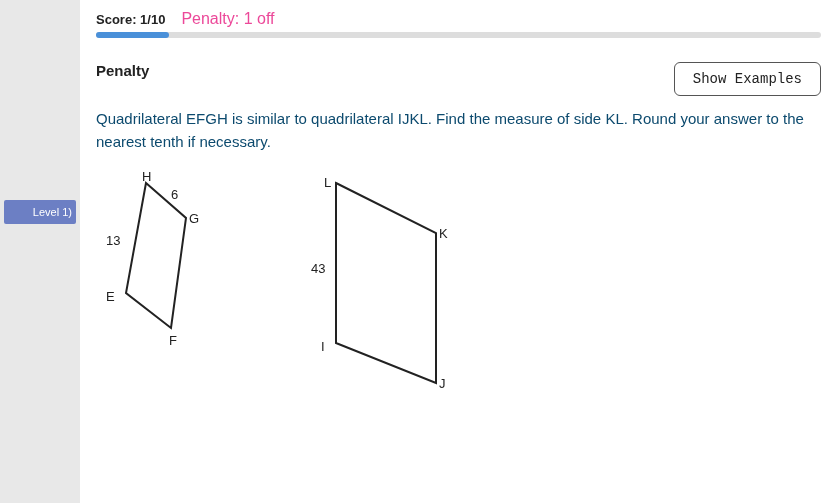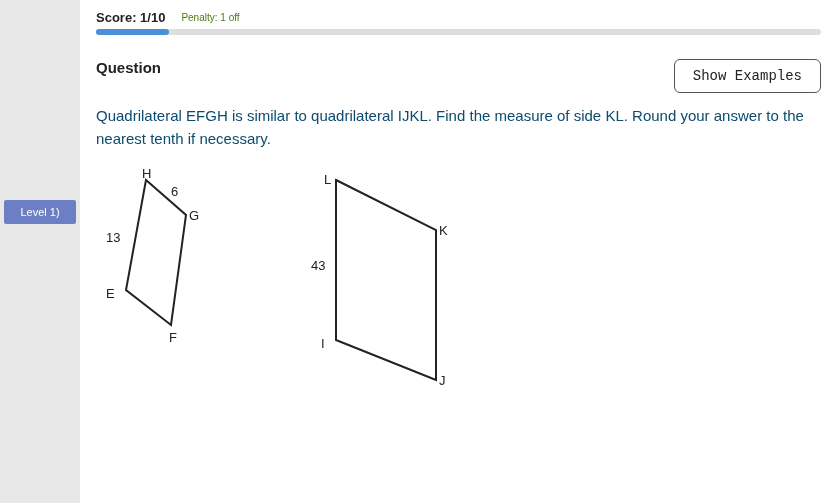--- a/index.html
+++ b/index.html
@@ -21,21 +21,21 @@
       padding-top: 200px;
       gap: 4px;
       flex-shrink: 0;
     }
     .sidebar-item {
       background: #6c7fc4;
       color: white;
       font-size: 11px;
       padding: 6px 4px;
       cursor: pointer;
-      text-align: center;
+      text-align: right;
       border-radius: 2px;
       margin: 0 4px;
     }
 
     
     .main {
       flex: 1;
       background: #fff;
       display: flex;
       flex-direction: column;
@@ -49,22 +49,22 @@
       display: flex;
       align-items: center;
       gap: 16px;
     }
     .score-label {
       font-size: 13px;
       font-weight: bold;
       color: #222;
     }
     .penalty-label {
-      font-size: 10px;
-      color: #4d7c0f;
+      font-size: 16px;
+      color: #ec4899;
     }
 
     
     .progress-track {
       height: 6px;
       background: #ddd;
       margin: 0 16px 16px 16px;
       border-radius: 3px;
       position: relative;
     }
@@ -135,21 +135,21 @@
   <div class="score-bar">
     <span class="score-label">Score: 1/10</span>
     <span class="penalty-label">Penalty: 1 off</span>
   </div>
 
   <div class="progress-track">
     <div class="progress-fill" style="width: 10%;"></div>
   </div>
 
   <div class="question-header">
-    <span class="question-label">Question</span>
+    <span class="question-label">Penalty</span>
     <button class="show-examples-btn">Show Examples</button>
   </div>
 
   <div class="question-text">
     <span>Quadrilateral EFGH is similar to quadrilateral IJKL. Find the measure of side KL. Round your answer to the nearest tenth if necessary.</span>
   </div>
 
   <div class="diagram-area">
 
     <svg width="130" height="180">

